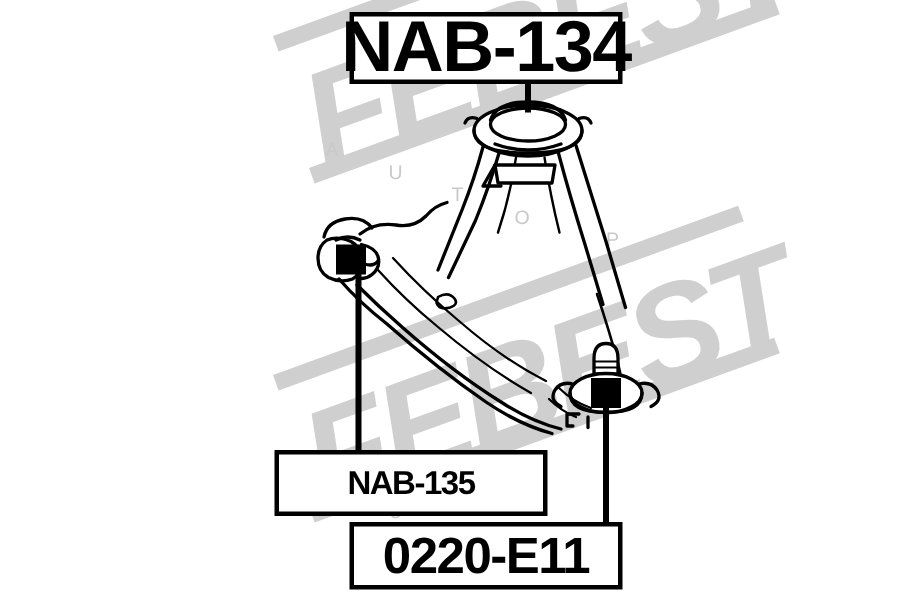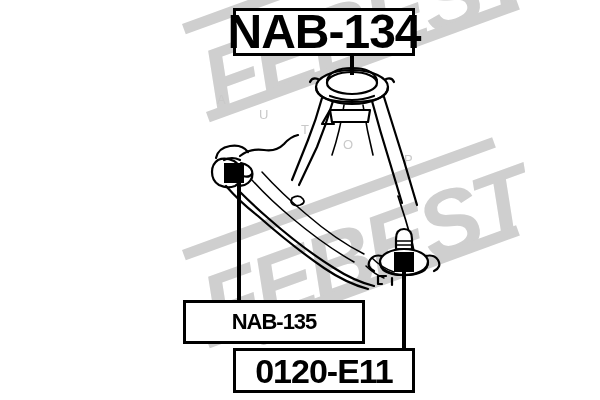--- a/index.html
+++ b/index.html
@@ -214,16 +214,16 @@
 
   <div class="callout" id="box-nab134">
     <span class="code">NAB-134</span>
   </div>
 
   <div class="callout" id="box-nab135">
     <span class="code">NAB-135</span>
   </div>
 
   <div class="callout" id="box-0220">
-    <span class="code">0120-E11</span>
+    <span class="code">0220-E11</span>
   </div>
 
 </div>
 
 </body></html>

